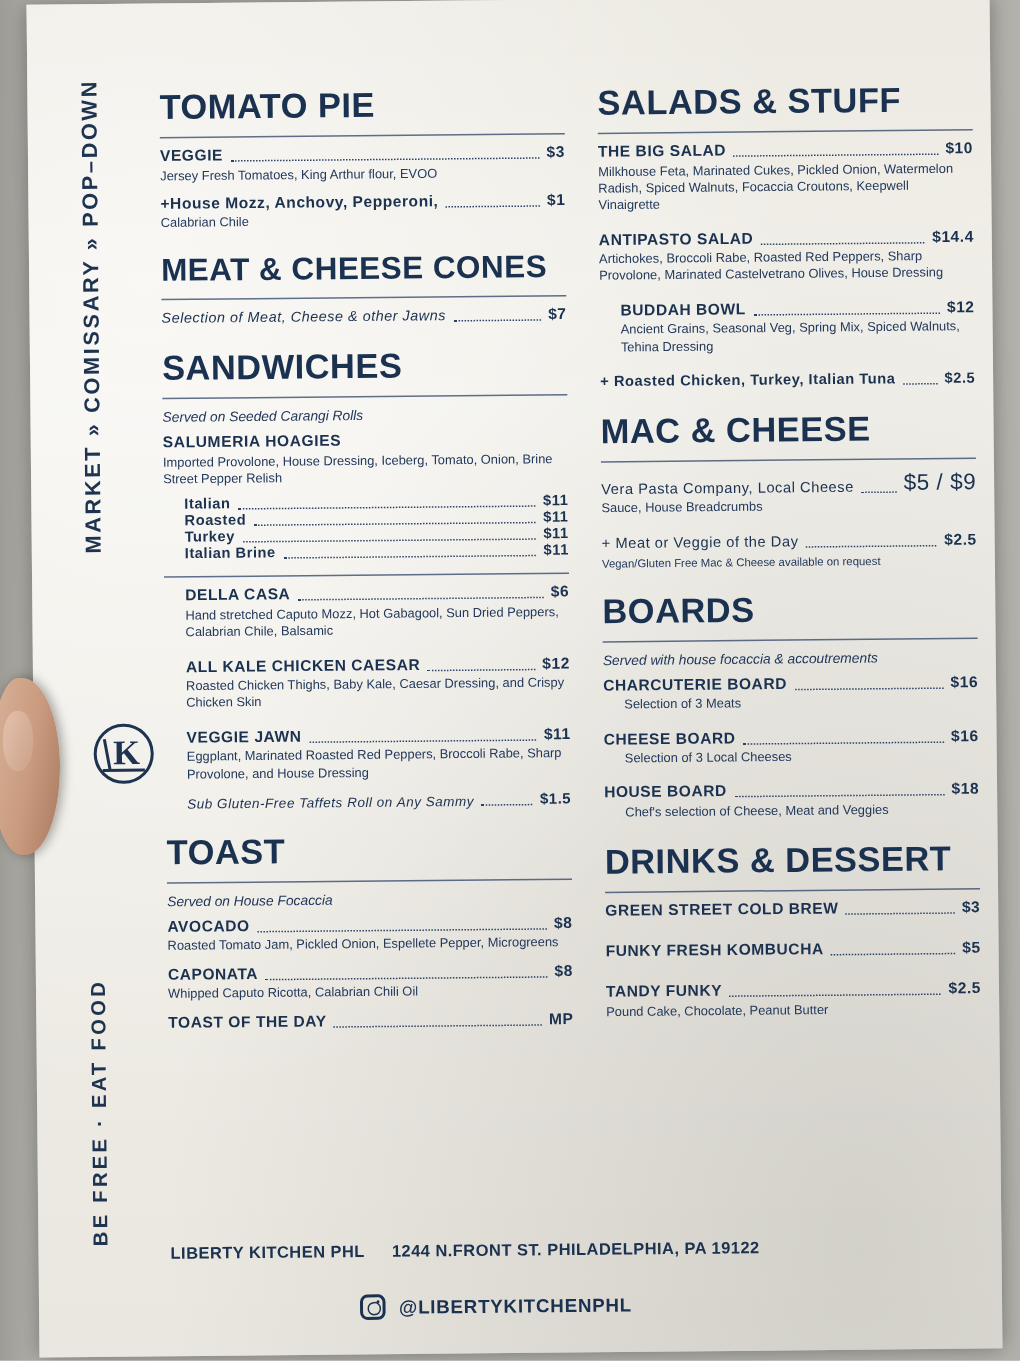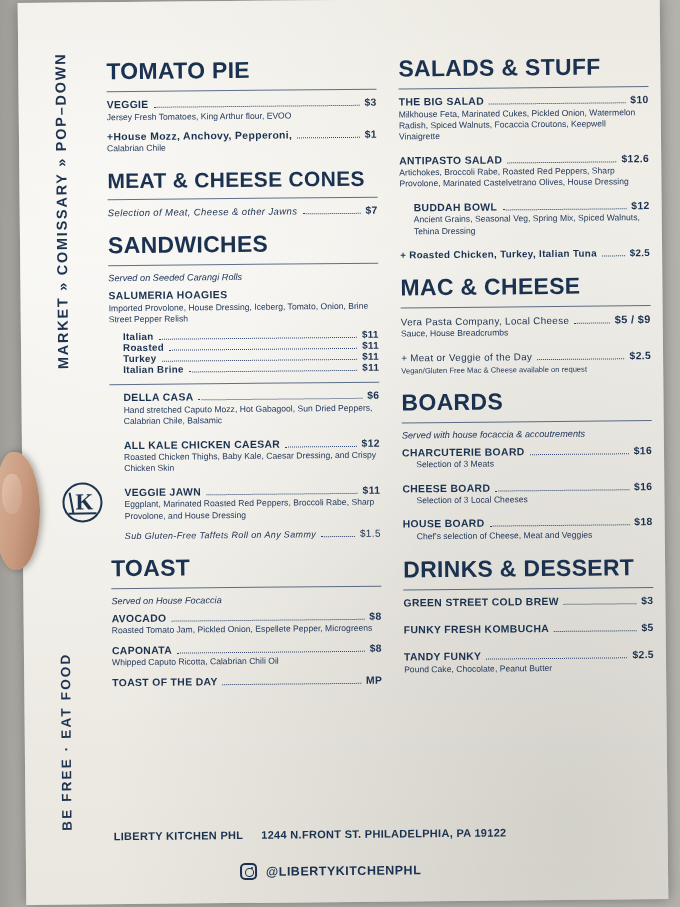--- a/index.html
+++ b/index.html
@@ -293,21 +293,21 @@
             <span class="dots"></span>
             <span class="pr">$11</span>
           </div>
           <p class="desc">Eggplant, Marinated Roasted Red Peppers, Broccoli Rabe, Sharp Provolone, and House Dressing</p>
         </div>
 
         <div class="indent" style="margin-top:8px;">
           <div class="row" style="font-style:italic;font-weight:400;font-size:9px;">
             <span class="nm">Sub Gluten-Free Taffets Roll on Any Sammy</span>
             <span class="dots"></span>
-            <span class="pr" style="font-style:normal;font-weight:400;font-size:10px;">$1.5</span>
+            <span class="pr" style="font-style:normal;font-weight:700;font-size:10px;">$1.5</span>
           </div>
         </div>
       </div>
 
       <div class="blk">
         <h2 class="sec">TOAST</h2>
         <div class="rule"></div>
         <p class="sec-sub">Served on House Focaccia</p>
         <div class="item">
           <div class="row">
@@ -348,21 +348,21 @@
             <span class="dots"></span>
             <span class="pr">$10</span>
           </div>
           <p class="desc">Milkhouse Feta, Marinated Cukes, Pickled Onion, Watermelon Radish, Spiced Walnuts, Focaccia Croutons, Keepwell Vinaigrette</p>
         </div>
         <div class="spacer10"></div>
         <div class="item">
           <div class="row">
             <span class="nm">ANTIPASTO SALAD</span>
             <span class="dots"></span>
-            <span class="pr">$12.6</span>
+            <span class="pr">$14.4</span>
           </div>
           <p class="desc">Artichokes, Broccoli Rabe, Roasted Red Peppers, Sharp Provolone, Marinated Castelvetrano Olives, House Dressing</p>
         </div>
         <div class="spacer10"></div>
         <div class="item indent">
           <div class="row">
             <span class="nm">BUDDAH BOWL</span>
             <span class="dots"></span>
             <span class="pr">$12</span>
           </div>
@@ -376,21 +376,21 @@
         </div>
       </div>
 
       <div class="blk">
         <h2 class="sec">MAC &amp; CHEESE</h2>
         <div class="rule"></div>
         <div class="item">
           <div class="row" style="font-weight:400;font-size:9.8px;">
             <span class="nm">Vera Pasta Company, Local Cheese</span>
             <span class="dots"></span>
-            <span class="pr" style="font-weight:700;font-size:11px;">$5 / $9</span>
+            <span class="pr" style="font-weight:400;font-size:15px;">$5 / $9</span>
           </div>
           <p class="desc">Sauce, House Breadcrumbs</p>
         </div>
         <div class="spacer10"></div>
         <div class="item">
           <div class="row" style="font-weight:400;font-size:9.8px;">
             <span class="nm">+ Meat or Veggie of the Day</span>
             <span class="dots"></span>
             <span class="pr" style="font-weight:700;font-size:10.4px;">$2.5</span>
           </div>

